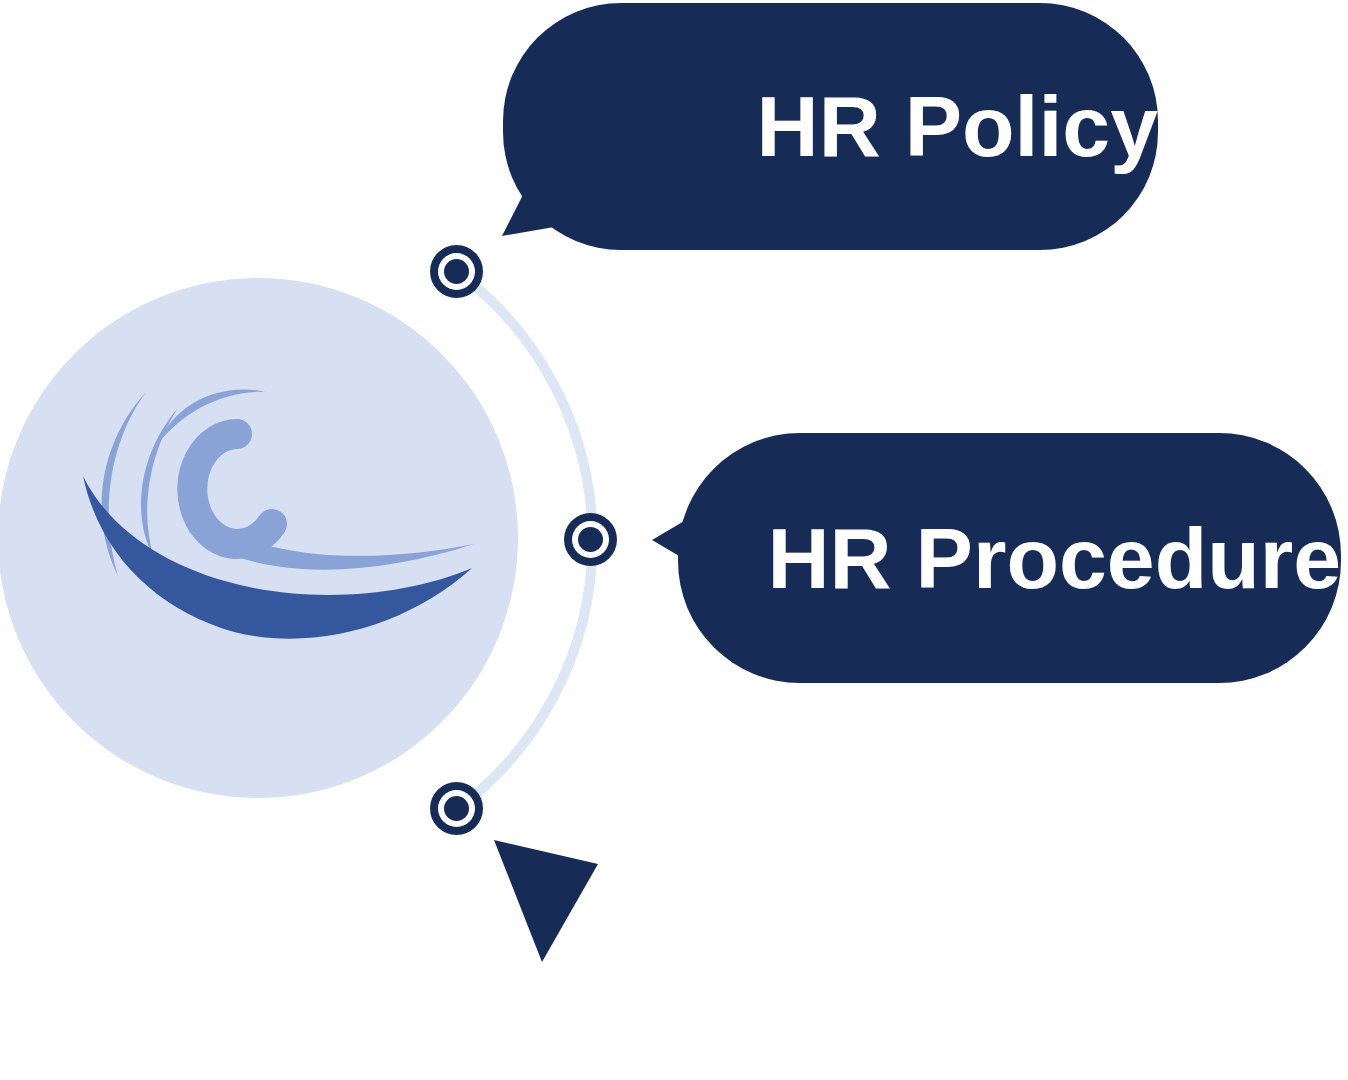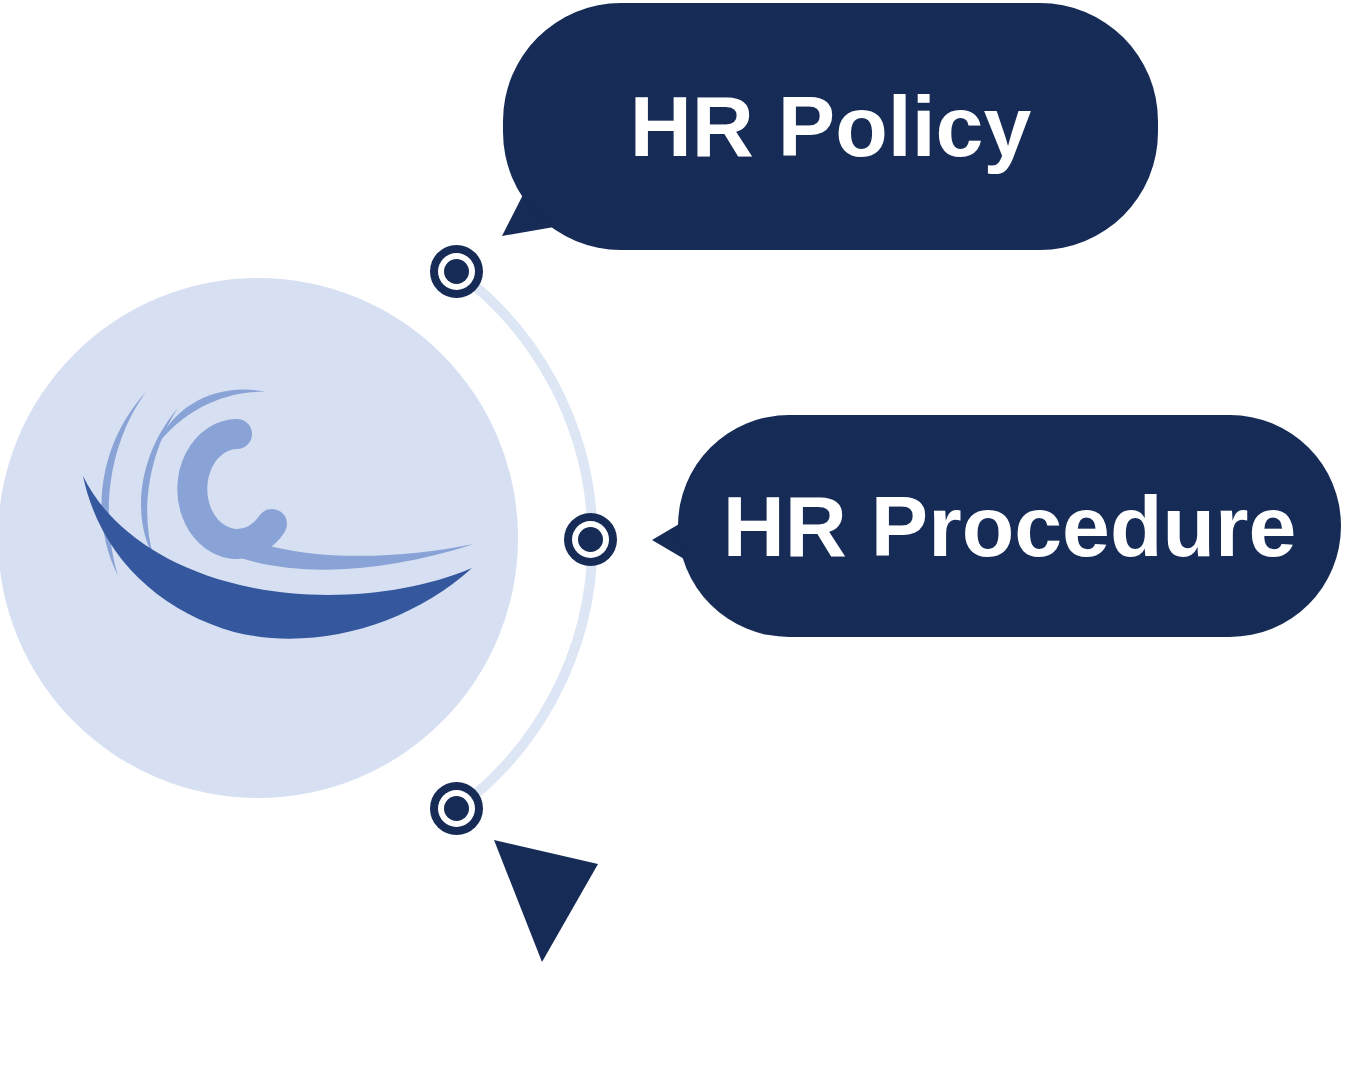--- a/index.html
+++ b/index.html
@@ -33,29 +33,29 @@
   .wave-dark{fill:var(--wave-dark);}
   .curl{fill:none;stroke:var(--wave-mid);stroke-width:30;stroke-linecap:round;}
   
   .overlay{position:absolute;left:0;top:0;width:1348px;height:1080px;z-index:1;}
   .arc{fill:none;stroke:var(--arc-stroke);stroke-width:10;}
   .tail{fill:var(--bubble-navy);}
   
   .bubble{
     position:absolute;z-index:2;
     background:var(--bubble-navy);
-    display:flex;align-items:center;justify-content:center;
+    display:flex;align-items:center;justify-content:flex-end;
   }
   .bubble-label{
     color:var(--label-text);
     font-size:86px;font-weight:700;
     letter-spacing:0px;white-space:nowrap;
   }
   .bubble-policy   {left:503px;top:3px;  width:655px;height:247px;border-radius:118px;}
-  .bubble-procedure{left:678px;top:415px;width:663px;height:222px;border-radius:122px;}
+  .bubble-procedure{left:678px;top:433px;width:663px;height:250px;border-radius:122px;}
   .bubble-handbook {left:497px;top:830px;width:653px;height:242px;border-radius:116px;}
   
   .node{
     position:absolute;z-index:3;
     width:53px;height:53px;border-radius:50%;
     background:var(--bubble-navy);
     display:flex;align-items:center;justify-content:center;
   }
   .node-gap{
     width:37px;height:37px;border-radius:50%;

